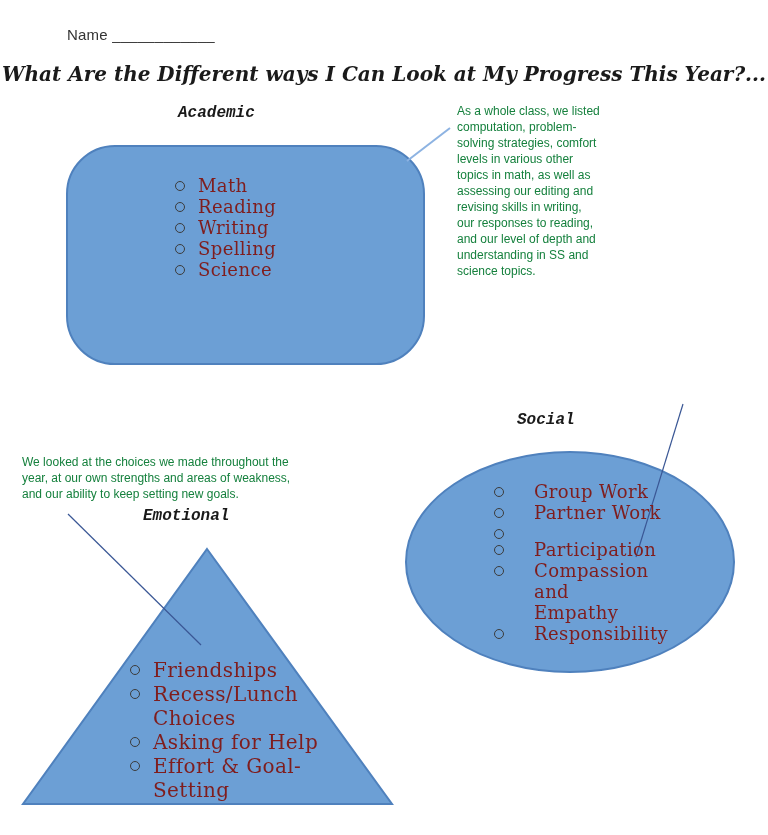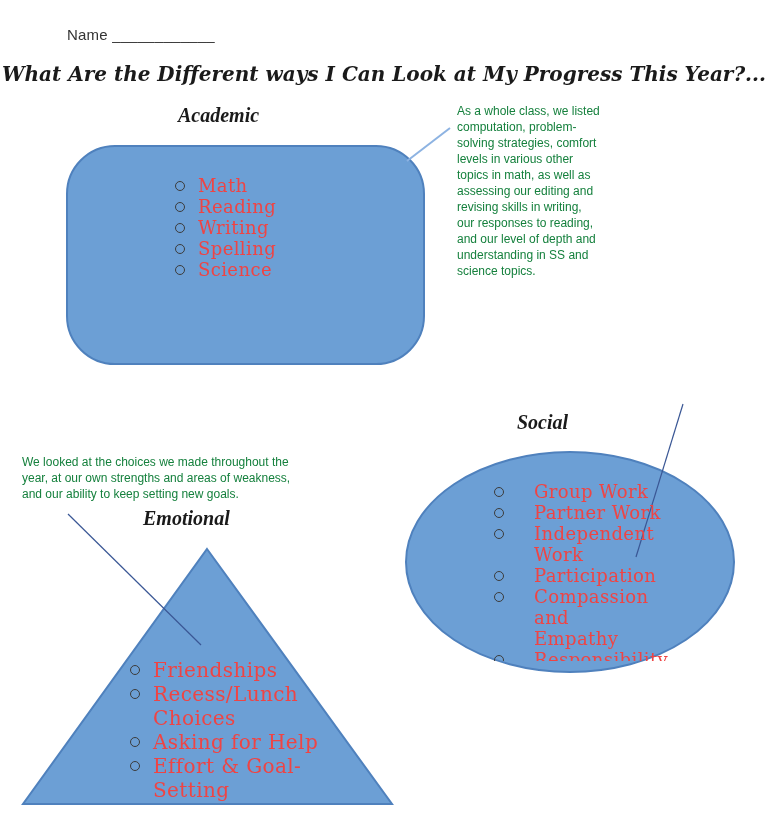--- a/index.html
+++ b/index.html
@@ -12,43 +12,43 @@
   .name-line {
     position:absolute; left:67px; top:26px;
     font-size:15px; color:#333; letter-spacing:0.2px;
   }
   .title {
     position:absolute; left:0; right:0; top:62px; text-align:center;
     font-family:"DejaVu Serif", serif; font-style:italic; font-weight:bold;
     font-size:20px; color:#1a1a1a;
   }
   .heading {
-    position:absolute; font-family:Liberation Serif, serif; font-style:italic;
-    font-weight:bold; font-size:20px; color:#1a1a1a;
+    position:absolute; font-family:Liberation Mono, monospace; font-style:italic;
+    font-weight:bold; font-size:16px; color:#1a1a1a;
   }
   .h-academic  { left:178px; top:104px; }
   .h-social    { left:517px; top:411px; }
   .h-emotional { left:143px; top:507px; }
 
   .ann {
     position:absolute; font-size:12px; line-height:16px; color:#15803d;
     white-space:pre-line;
   }
   .ann-academic  { left:457px; top:103px; width:170px; }
   .ann-social    { left:510px; top:336px; width:258px; }
   .ann-emotional { left:22px;  top:454px; width:290px; }
 
   .list { position:absolute; }
   .li { display:flex; align-items:flex-start; }
   .bullet {
     flex:none; width:8px; height:8px; border:1.6px solid #3c3c3c;
     border-radius:50%; background:transparent; margin:6px 13px 0 0;
   }
   .txt {
-    font-family:"DejaVu Serif", serif; color:#ef4444; white-space:pre-line;
+    font-family:"DejaVu Serif", serif; color:#7f1d1d; white-space:pre-line;
     letter-spacing:0.4px;
   }
   .list-academic { left:175px; top:175px; }
   .list-academic .li { line-height:21px; }
   .list-academic .txt { font-size:18px; width:230px; }
 
   .list-social { left:494px; top:481px; width:175px; height:180px; overflow:hidden; }
   .list-social .li { line-height:21px;gap:17px; }
   .list-social .txt { font-size:18px; width:150px; }
 
@@ -121,22 +121,20 @@
     <div class="li">
       <span class="bullet"></span>
       <span class="txt">Group Work</span>
     </div>
     <div class="li">
       <span class="bullet"></span>
       <span class="txt">Partner Work</span>
     </div>
     <div class="li">
       <span class="bullet"></span>
-      <span class="txt">Independent
-Work</span>
     </div>
     <div class="li">
       <span class="bullet"></span>
       <span class="txt">Participation</span>
     </div>
     <div class="li">
       <span class="bullet"></span>
       <span class="txt">Compassion and
 Empathy</span>
     </div>

